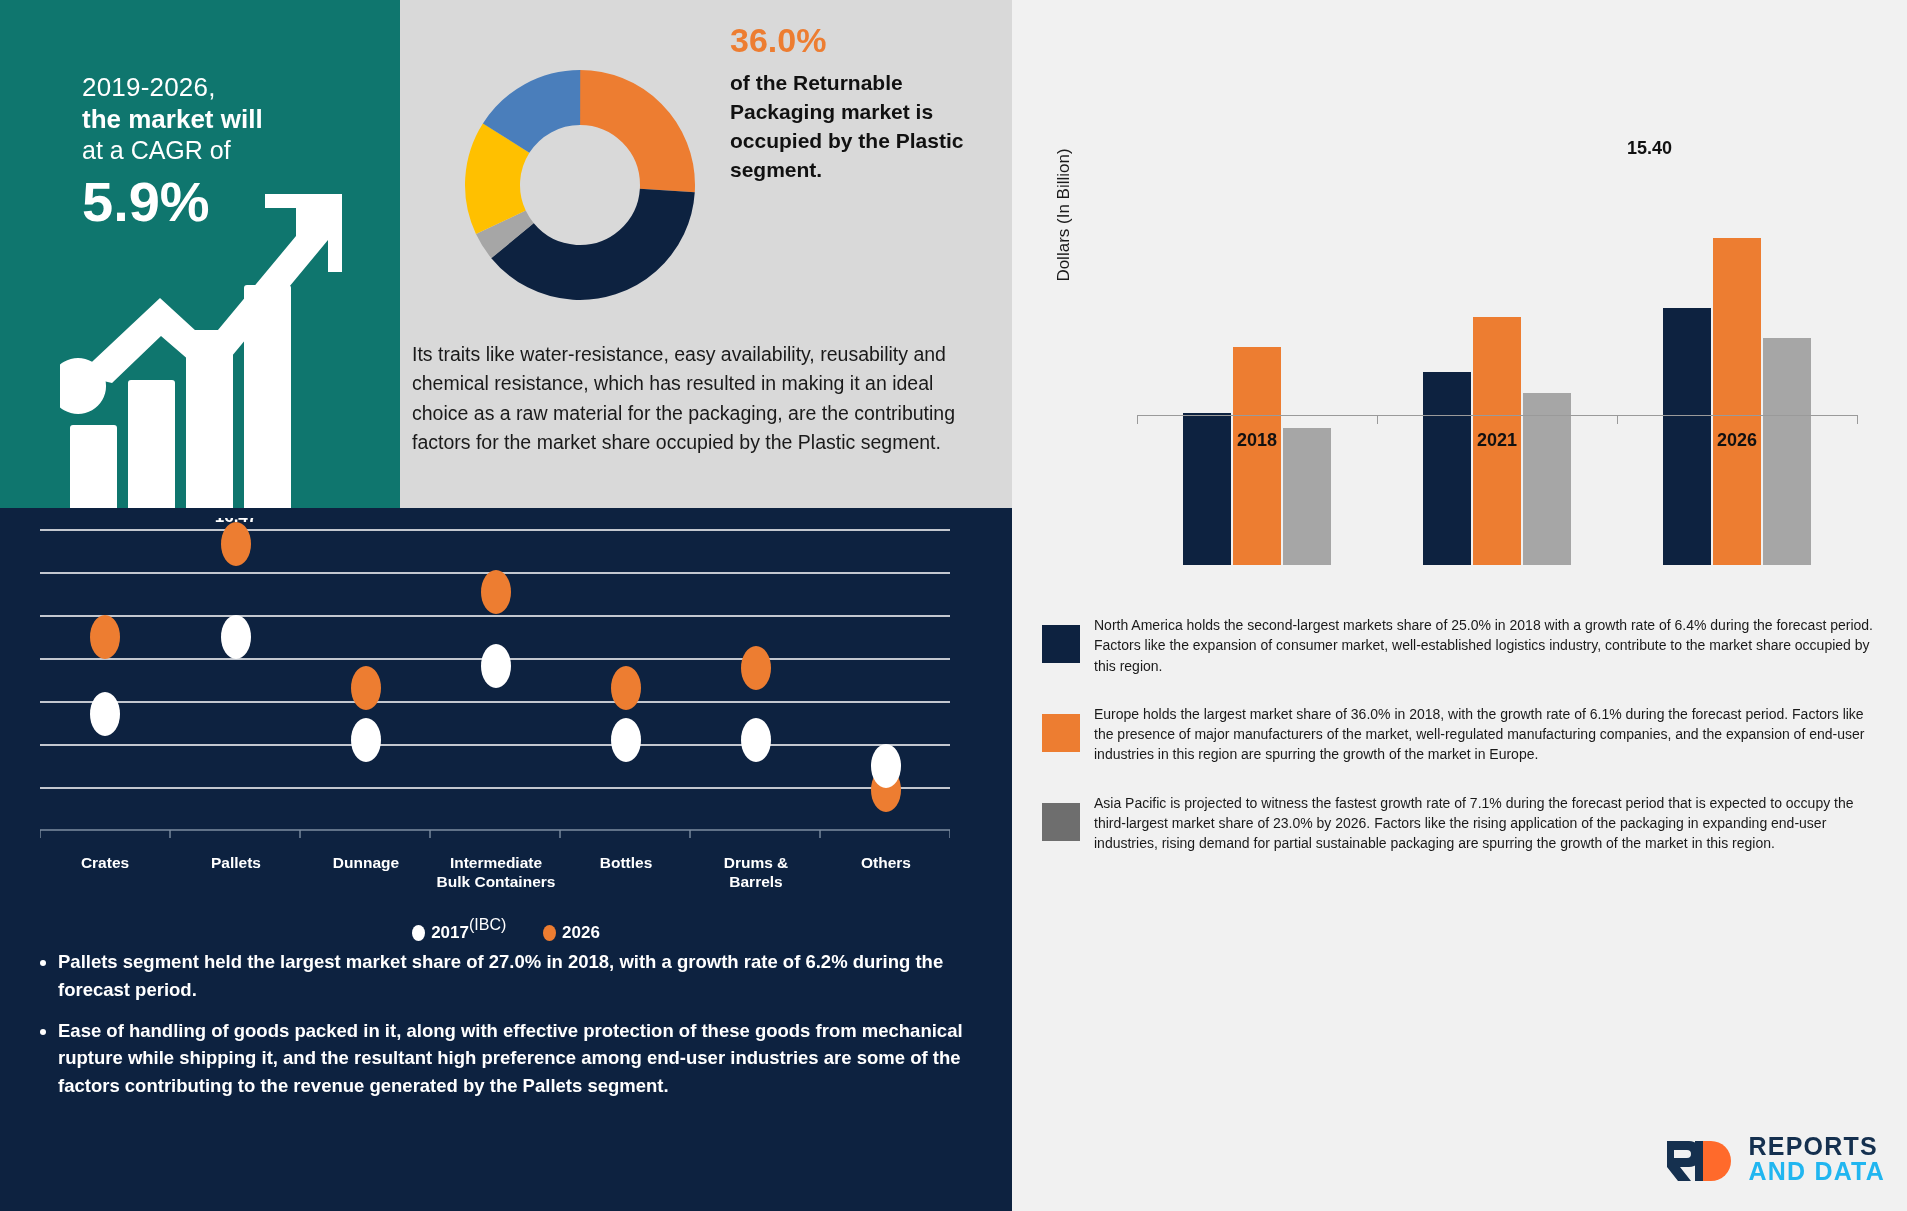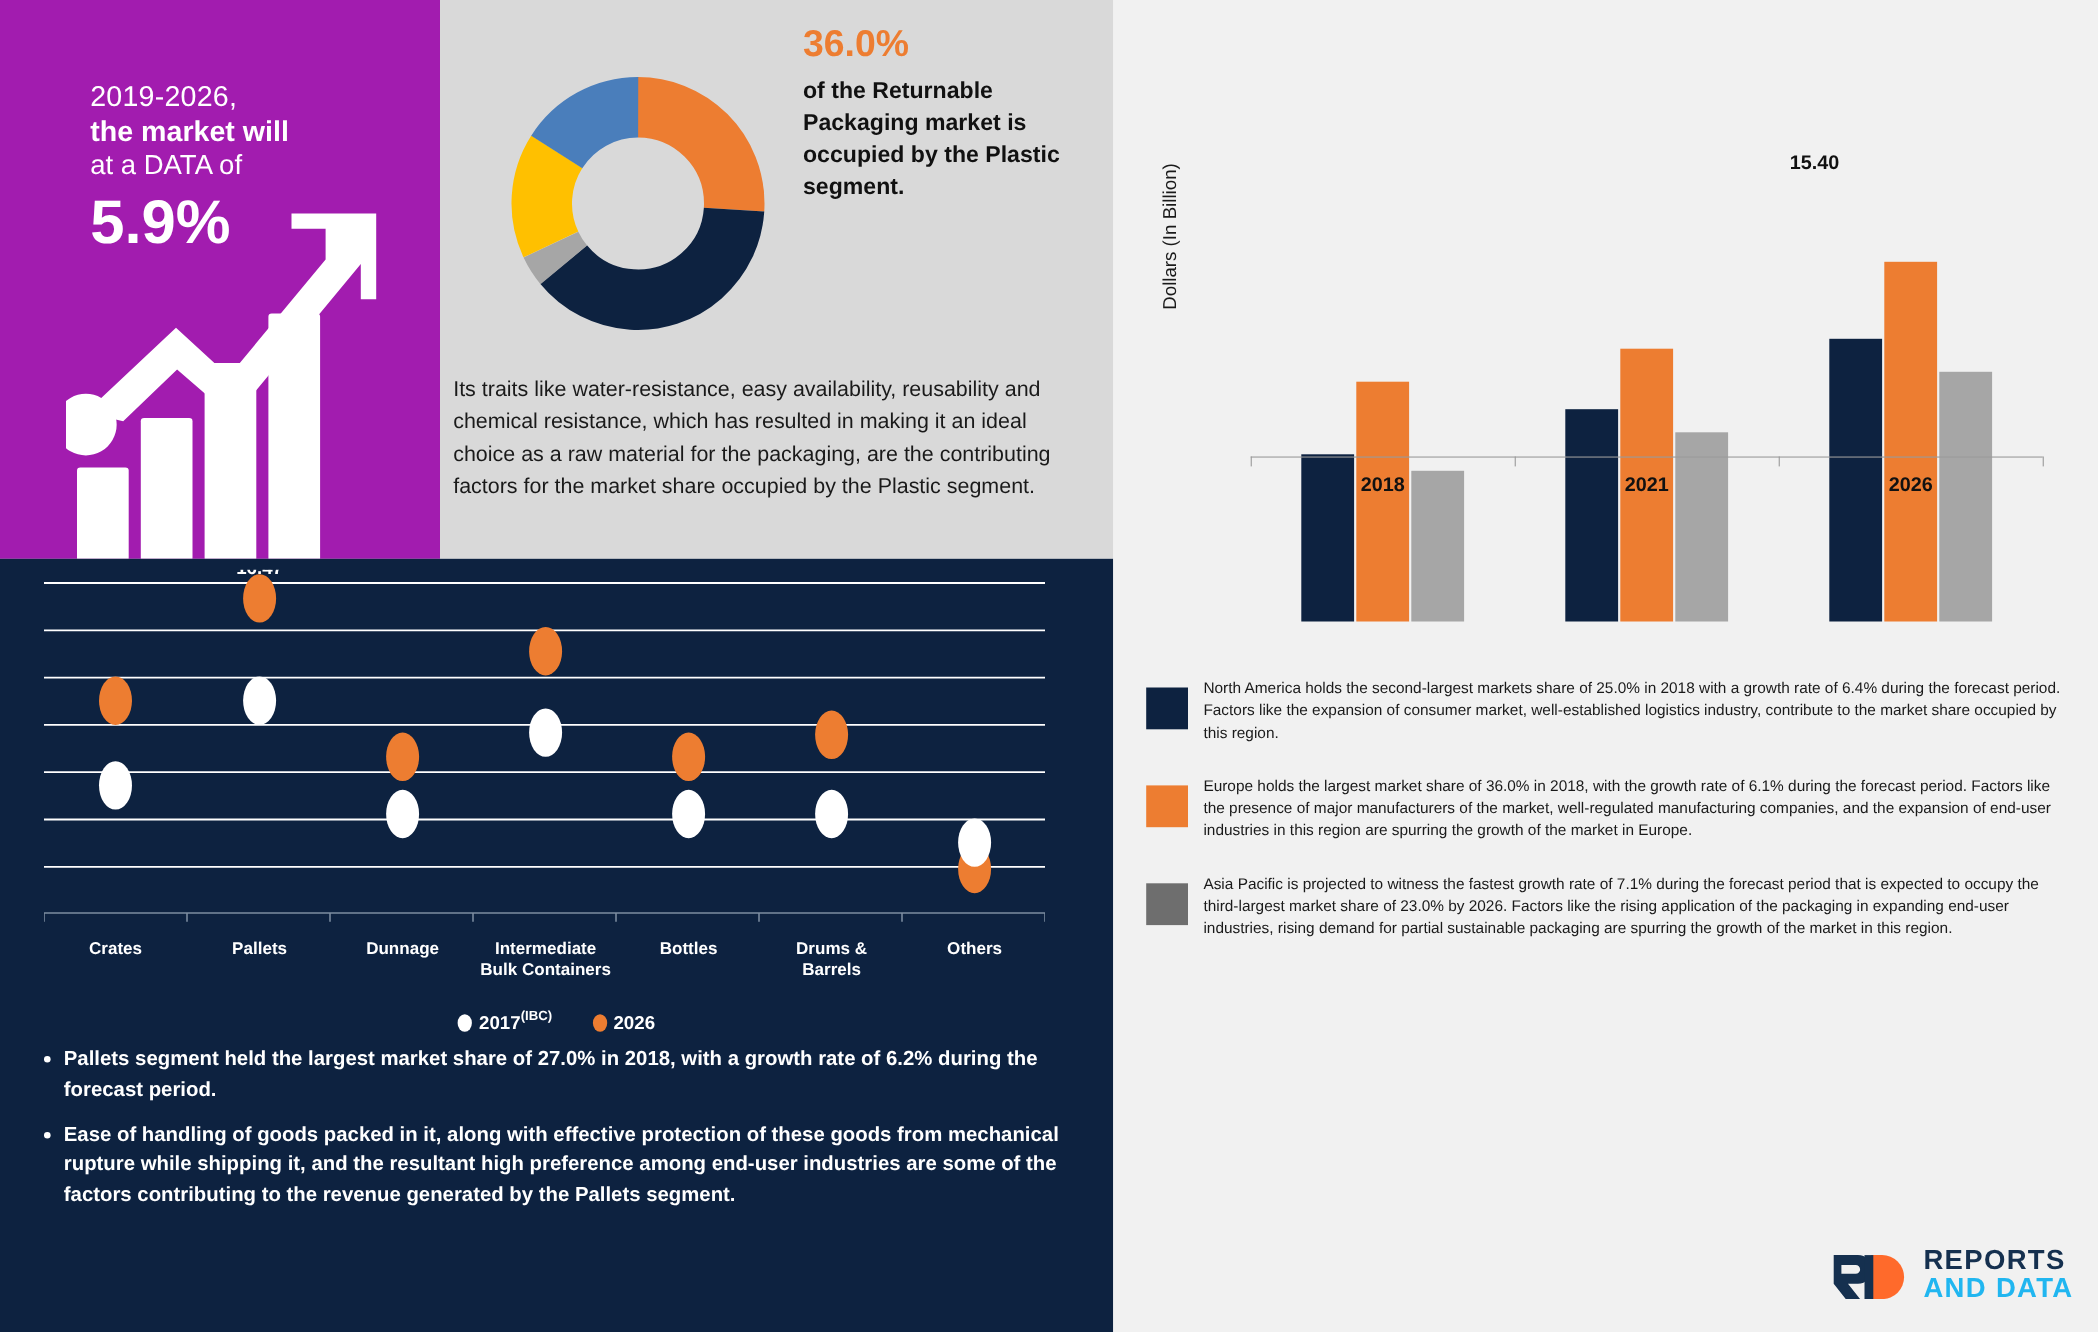--- a/index.html
+++ b/index.html
@@ -1,20 +1,20 @@
 <!DOCTYPE html>
 <html><head>
 <meta charset="utf-8">
 <style>
   html,body{margin:0;padding:0;}
   body{width:1907px;height:1211px;font-family:"Liberation Sans",sans-serif;background:#f1f1f1;overflow:hidden;}
   .page{position:relative;width:1907px;height:1211px;}
 
   
-  .cagr-panel{position:absolute;left:0;top:0;width:400px;height:508px;background:#a21caf;overflow:hidden;}
+  .cagr-panel{position:absolute;left:0;top:0;width:400px;height:508px;background:#0f766e;overflow:hidden;}
   .cagr-text{position:absolute;left:82px;top:72px;color:#fff;line-height:1.22;}
   .cagr-years{font-size:26px;font-weight:400;letter-spacing:.2px;}
   .cagr-sub{font-size:26px;font-weight:700;}
   .cagr-accel{font-size:44px;font-weight:700;letter-spacing:-.5px;margin:2px 0 4px;}
   .cagr-at{font-size:25px;font-weight:400;}
   .cagr-val{font-size:56px;font-weight:700;margin-top:2px;}
   .cagr-art{position:absolute;left:60px;top:190px;width:290px;height:320px;}
 
   
   .donut-panel{position:absolute;left:400px;top:0;width:612px;height:508px;background:#d9d9d9;}
@@ -25,21 +25,21 @@
   .donut-para{position:absolute;left:12px;top:340px;width:580px;font-size:19.5px;color:#1a1a1a;line-height:1.5;}
 
   
   .dot-panel{position:absolute;left:0;top:508px;width:1012px;height:703px;background:#0d2240;}
   .dot-chart{position:absolute;left:40px;top:10px;width:910px;height:330px;}
   .dot-xlabels{position:absolute;left:40px;top:345px;width:910px;height:60px;}
   .dot-xlab{position:absolute;text-align:center;color:#fff;font-size:15.5px;font-weight:700;line-height:1.25;transform:translateX(-50%);}
   .dot-legend{position:absolute;left:0;top:408px;width:1012px;text-align:center;color:#fff;font-size:17px;font-weight:700;}
   .dot-legend .li{display:inline-block;margin:0 16px;}
   .dot-legend .sw{display:inline-block;width:13px;height:16px;border-radius:50%;vertical-align:-3px;margin-right:6px;}
-  .ibc-note{font-size:12px;vertical-align:8px;font-weight:700;}
+  .ibc-note{font-size:16px;vertical-align:8px;font-weight:400;}
   .dot-bullets{position:absolute;left:32px;top:440px;width:955px;color:#fff;font-weight:bold;}
   .dot-bullets li{font-size:18.5px;line-height:1.5;margin-bottom:13px;}
   .dot-bullets ul{margin:0;padding-left:26px;}
 
   
   .right-panel{position:absolute;left:1012px;top:0;width:895px;height:1211px;background:#f1f1f1;}
   .bar-area{position:absolute;left:15px;top:10px;width:865px;height:555px;}
   .ylabel{position:absolute;left:-58px;top:195px;width:190px;text-align:center;font-size:17px;color:#1a1a1a;transform:rotate(-90deg);}
   .axis-line{position:absolute;left:110px;top:405px;width:720px;height:1px;background:#9a9a9a;}
   .tickmark{position:absolute;top:405px;width:1px;height:9px;background:#9a9a9a;}
@@ -62,21 +62,21 @@
 </style>
 </head>
 <body>
 
 <div class="page">
 
   <div class="cagr-panel">
     <div class="cagr-text">
       <div class="cagr-years">2019-2026,</div>
       <div class="cagr-sub">the market will</div>
-      <div class="cagr-at">at a DATA of</div>
+      <div class="cagr-at">at a CAGR of</div>
       <div class="cagr-val">5.9%</div>
     </div>
     <svg class="cagr-art" viewBox="0 0 290 320">
       <g fill="#ffffff">
         <rect x="10" y="235" width="47" height="85" rx="3"></rect>
         <rect x="68" y="190" width="47" height="130" rx="3"></rect>
         <rect x="126" y="140" width="47" height="180" rx="3"></rect>
         <rect x="184" y="95" width="47" height="225" rx="3"></rect>
         <path d="M18 185 L100 108 L148 152 L236 46 L236 18 L205 18 L205 4 L282 4 L282 82 L268 82 L268 50 L152 190 L101 146 L52 193 Z"></path>
         <path d="M18 168 a28 28 0 1 0 .1 0 Z"></path>

